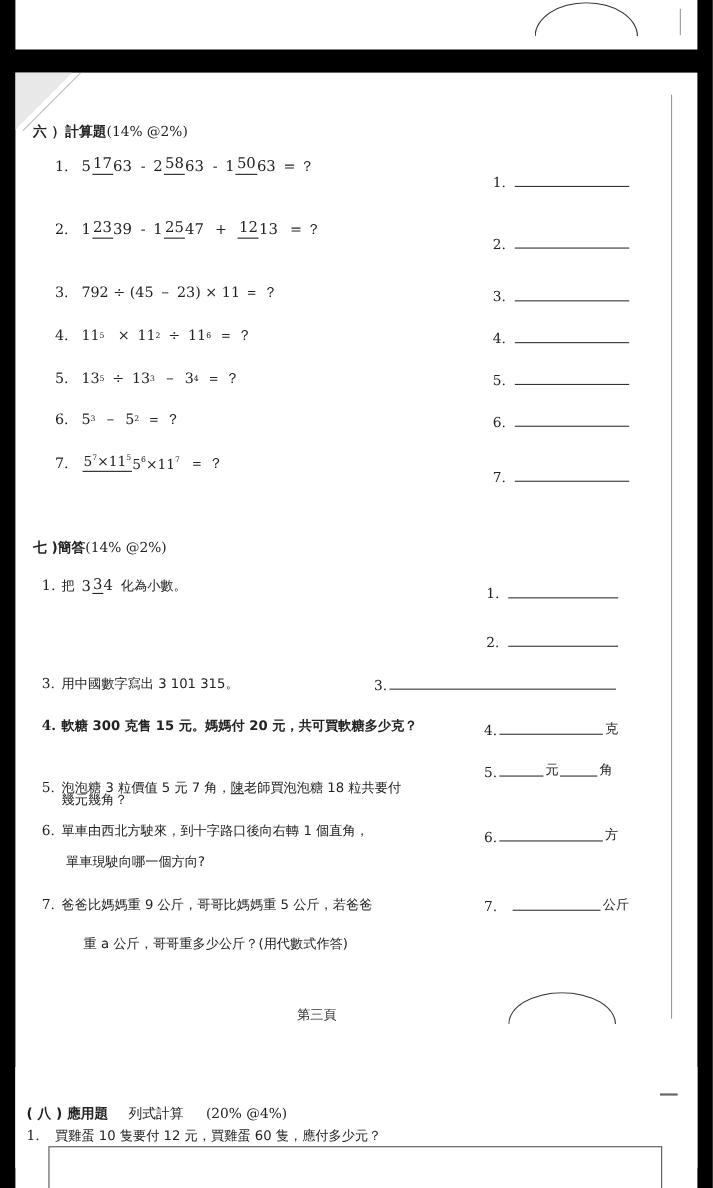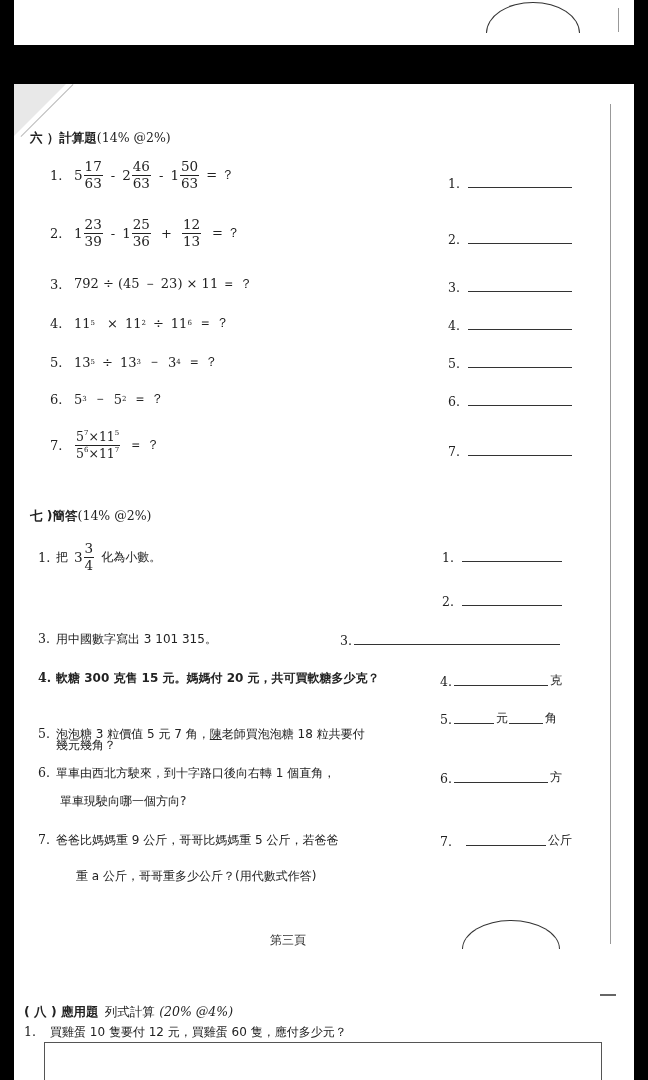--- a/index.html
+++ b/index.html
@@ -1,32 +1,32 @@
 <!DOCTYPE html>
 <html><head>
 <meta charset="utf-8">
 <style>
   html, body { margin:0; padding:0; }
   body { width:648px; height:1080px; background:#000; position:relative; overflow:hidden;
          font-family:"DejaVu Serif", "Liberation Serif", serif; color:#222; }
   .page { position:absolute; left:14px; width:620px; background:#fff; overflow:hidden; }
   #page-top { top:0; height:45px; }
-  #page-mid { top:84px; height:996px; }
+  #page-mid { top:66px; height:996px; }
   #page-bot { top:970px; height:110px; }
   .footer { position:absolute; font-size:11px; color:#333; }
   .stamp-oval { position:absolute; border:1.3px solid #333; border-bottom:none; border-radius:50% 50% 0 0 / 100% 100% 0 0; }
   .edge-line { position:absolute; width:1px; background:#999; }
   .corner-fold { position:absolute; left:0; top:0; width:0; height:0;
     border-top:52px solid #e8e8e8; border-right:52px solid transparent; }
   .fold-line { position:absolute; left:-4px; top:26px; width:74px; height:1px; background:#bbb; transform:rotate(-45deg); }
   .sec-title { position:absolute; font-size:12.5px; font-weight:bold; white-space:nowrap; font-family:"DejaVu Sans", sans-serif; }
   .sec-title .pct { font-weight:normal; font-family:"DejaVu Serif", serif; }
   .q { position:absolute; font-size:13px; white-space:nowrap; display:flex; align-items:center; }
   .q .num { display:inline-block; width:24px; }
-  .frac { display:inline-flex; flex-direction:column; align-items:center; vertical-align:middle; line-height:1; margin:0 1px; }
+  .frac { display:inline-flex; flex-direction:row; align-items:center; vertical-align:middle; line-height:1; margin:0 1px; }
   .frac .n { font-size:13.5px; border-bottom:1px solid #222; padding:0 1px 1px; }
   .frac .d { font-size:13.5px; padding-top:1px; }
   .whole { font-size:13.5px; }
   .op { margin:0 7px; }
   sup { font-size:7px; vertical-align:6px; }
   .ans { position:absolute; font-size:12.5px; white-space:nowrap; display:flex; align-items:flex-end; }
   .ans .blank { display:inline-block; border-bottom:1px solid #333; height:1px; margin-left:8px; margin-bottom:3px; }
   .ans .unit { font-size:12px; font-family:"DejaVu Sans", sans-serif; margin-left:2px; }
   .zh { font-family:"DejaVu Sans", sans-serif; font-size:12px; }
   .text-line { position:absolute; font-size:12.5px; white-space:nowrap; }
@@ -54,21 +54,21 @@
   <div class="q" style="left:36px; top:76px;">
     <span class="num">1.</span>
     <span class="whole">5</span>
     <span class="frac">
         <span class="n">17</span>
         <span class="d">63</span>
       </span>
     <span class="op">-</span>
     <span class="whole">2</span>
     <span class="frac">
-        <span class="n">46</span>
+        <span class="n">58</span>
         <span class="d">63</span>
       </span>
     <span class="op">-</span>
     <span class="whole">1</span>
     <span class="frac">
         <span class="n">50</span>
         <span class="d">63</span>
       </span>
     <span style="margin-left:6px;">= ？</span>
   </div>
@@ -77,21 +77,21 @@
     <span class="num">2.</span>
     <span class="whole">1</span>
     <span class="frac">
         <span class="n">23</span>
         <span class="d">39</span>
       </span>
     <span class="op">-</span>
     <span class="whole">1</span>
     <span class="frac">
         <span class="n">25</span>
-        <span class="d">36</span>
+        <span class="d">47</span>
       </span>
     <span class="op" style="margin:0 9px;">+</span>
     <span class="frac">
         <span class="n">12</span>
         <span class="d">13</span>
       </span>
     <span style="margin-left:10px;">= ？</span>
   </div>
 
   <div class="q" style="left:36px; top:191px;">
@@ -232,21 +232,21 @@
       <span class="unit">公斤</span>
     </div>
 
   <div class="footer zh" style="left:256px; top:848px;">第三頁</div>
   <div class="stamp-oval" style="left:448px; top:836px; width:96px; height:28px;"></div>
 </div>
 
 <div class="page" id="page-bot">
   <div class="sec-title" style="left:10px; top:34px;">
     <span>( 八 ) 應用題</span>
-    <span class="pct" style="margin-left:2px; font-family:Liberation Serif, serif;">列式計算</span>
-    <span class="pct" style="margin-left:0;font-style:italic;">(20%  @4%)</span>
+    <span class="pct" style="margin-left:14px; font-family:Liberation Serif, serif;">列式計算</span>
+    <span class="pct" style="margin-left:16px;">(20%  @4%)</span>
   </div>
   <div class="text-line" style="left:10px; top:54px;">
     <span style="display:inline-block;width:26px;">1.</span><span class="zh">買雞蛋 10 隻要付 12 元，買雞蛋 60 隻，應付多少元？</span>
   </div>
   <div class="answer-box" style="left:30px; top:72px; width:556px; height:60px;"></div>
   <div style="position:absolute; left:586px; top:24px; width:16px; height:1.5px; background:#666;"></div>
 </div>
 
 </body></html>

